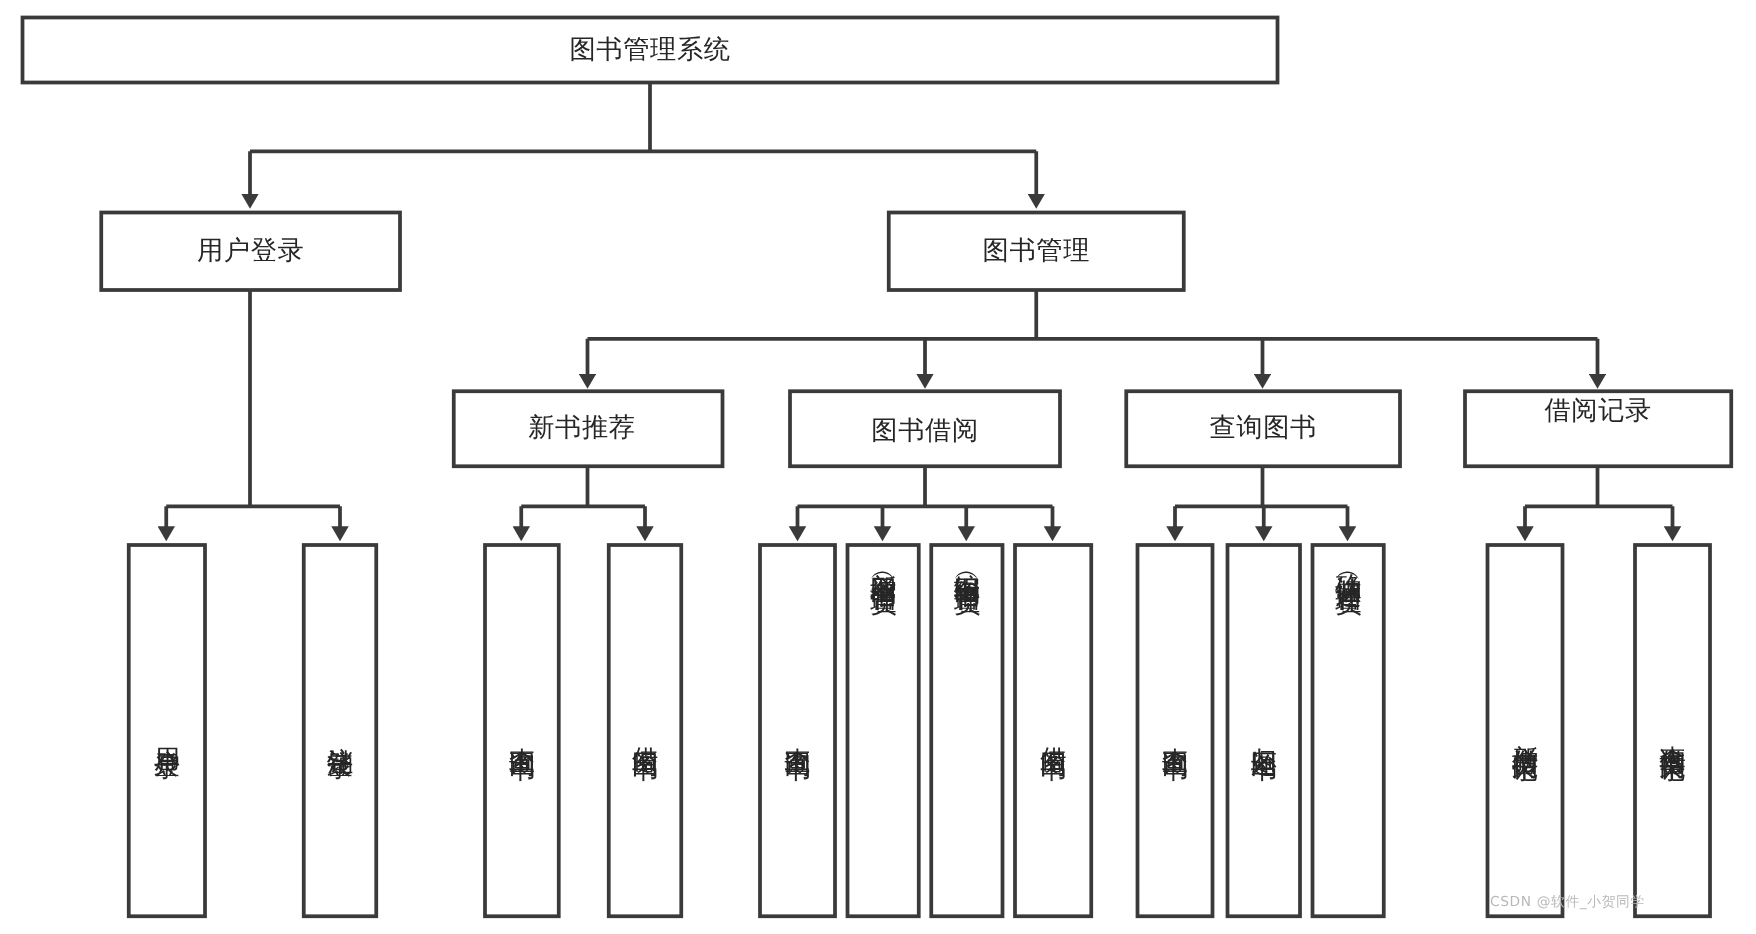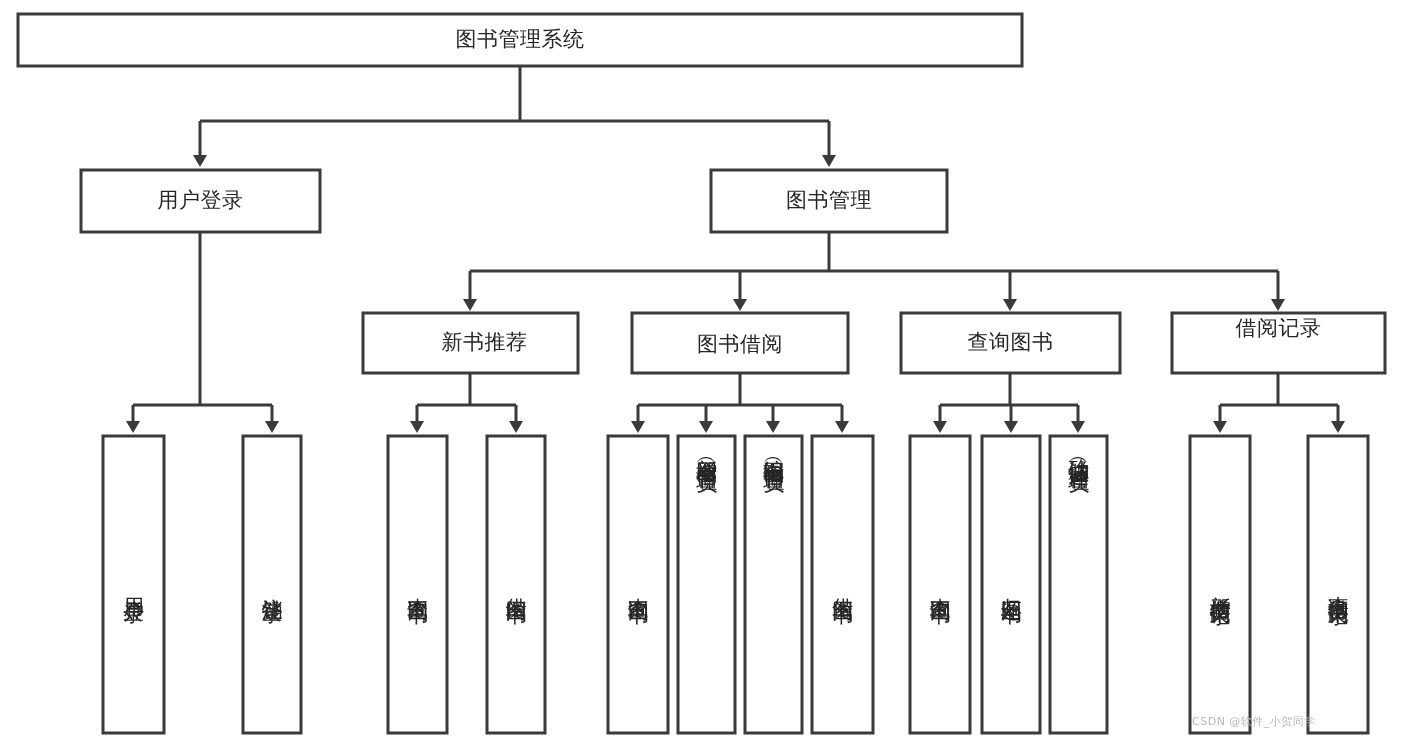--- a/index.html
+++ b/index.html
@@ -166,21 +166,21 @@
       <path class="connector" d="M 1338 405 L 1338 422" marker-end="url(#arrow)"></path>
     </g>
   </svg>
 
   <div class="node-label horizontal" style="left:18px; top:14px; width:1004px; height:52px;">图书管理系统</div>
 
   <div class="node-label horizontal" style="left:81px; top:170px; width:239px; height:62px;">用户登录</div>
 
   <div class="node-label horizontal" style="left:711px; top:170px; width:236px; height:62px;">图书管理</div>
 
-  <div class="node-label horizontal" style="left:377px; top:313px; width:215px; height:60px;">新书推荐</div>
+  <div class="node-label horizontal" style="left:358px; top:313px; width:215px; height:60px;">新书推荐</div>
 
   <div class="node-label horizontal" style="left:632px; top:313px; width:216px; height:63px;">图书借阅</div>
 
   <div class="node-label horizontal" style="left:901px; top:313px; width:219px; height:60px;">查询图书</div>
 
   <div class="node-label horizontal" style="left:1172px; top:299px; width:213px; height:60px;">借阅记录</div>
 
   <div class="node-label vertical" style="left:103px; top:436px; width:61px; height:297px;">用户登录</div>
 
   <div class="node-label vertical" style="left:243px; top:436px; width:58px; height:297px;">注销登录</div>

